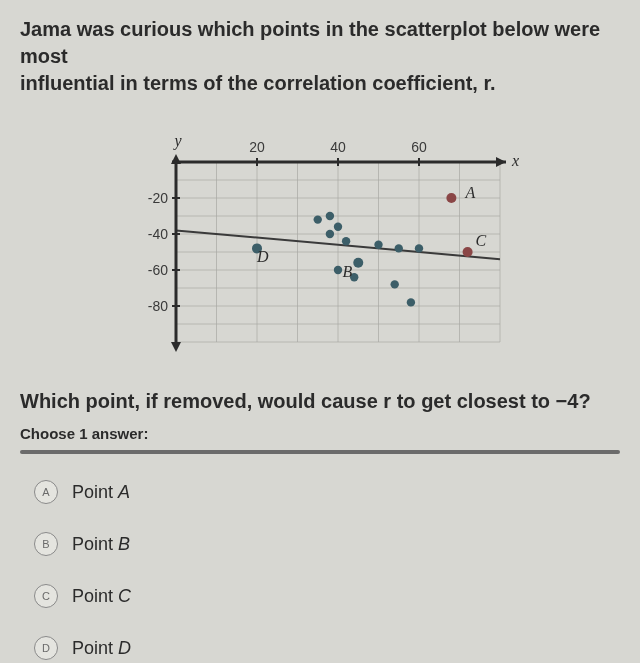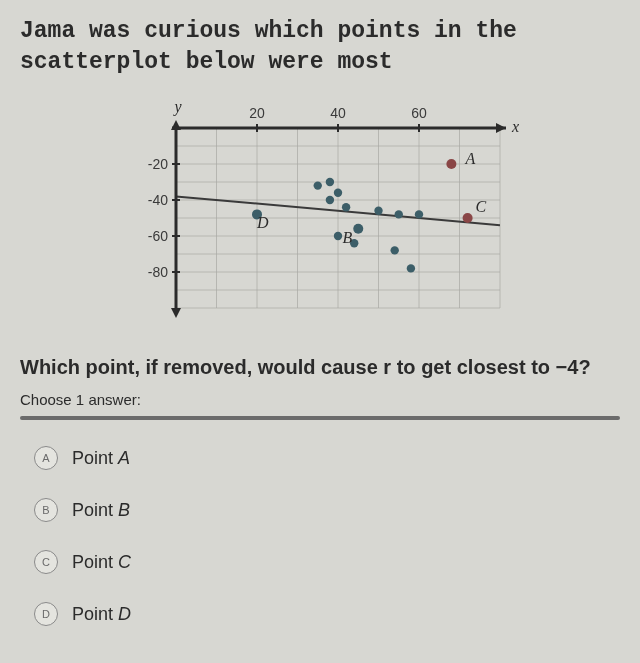--- a/index.html
+++ b/index.html
@@ -5,40 +5,39 @@
   body {
     margin: 0;
     padding: 16px 20px;
     font-family: -apple-system, "Helvetica Neue", Arial, sans-serif;
     background: #d7d7d2;
     color: #2b2b2b;
     width: 640px;
     box-sizing: border-box;
   }
   .prompt {
-    font-size: 23px;
+    font-size: 20px;
     font-weight: 600;
     line-height: 1.35;
-    margin-bottom: 20px;
-    font-family: Liberation Mono, monospace;
+    margin-bottom: 35px;
   }
   .chart-wrap {
     display:flex;
     justify-content:center;
     margin: 0 0 28px 0;
   }
   svg.chart { display:block; }
   .question2 {
     font-size: 20px;
     font-weight: 600;
     margin: 10px 0 12px 0;
   }
   .choose {
     font-size: 15px;
-    font-weight: 400;
+    font-weight: 700;
     margin-bottom: 8px;
   }
   .rule {
     height: 4px;
     background: #6b6b6b;
     border-radius: 2px;
     margin-bottom: 16px;
   }
   .answers { padding-left: 14px; }
   .answer {
@@ -57,20 +56,21 @@
     color: #6a6a6a;
     background: #e4e4df;
   }
   .answer .label-it { font-style: italic; }
 </style>
 </head>
 <body>
 
 <div class="prompt">
   <span>Jama was curious which points in the scatterplot below were most</span><br>
+  <span>influential in terms of the correlation coefficient, r.</span>
 </div>
 
 <div class="chart-wrap">
   <svg class="chart" id="chart-svg" width="400" height="230" viewBox="0 0 400 230">
       <line x1="96.5" y1="30" x2="96.5" y2="210" stroke="#a9a9a4" stroke-width="1" opacity="0.7"></line>
       <line x1="137" y1="30" x2="137" y2="210" stroke="#a9a9a4" stroke-width="1" opacity="0.7"></line>
       <line x1="177.5" y1="30" x2="177.5" y2="210" stroke="#a9a9a4" stroke-width="1" opacity="0.7"></line>
       <line x1="218" y1="30" x2="218" y2="210" stroke="#a9a9a4" stroke-width="1" opacity="0.7"></line>
       <line x1="258.5" y1="30" x2="258.5" y2="210" stroke="#a9a9a4" stroke-width="1" opacity="0.7"></line>
       <line x1="299" y1="30" x2="299" y2="210" stroke="#a9a9a4" stroke-width="1" opacity="0.7"></line>

